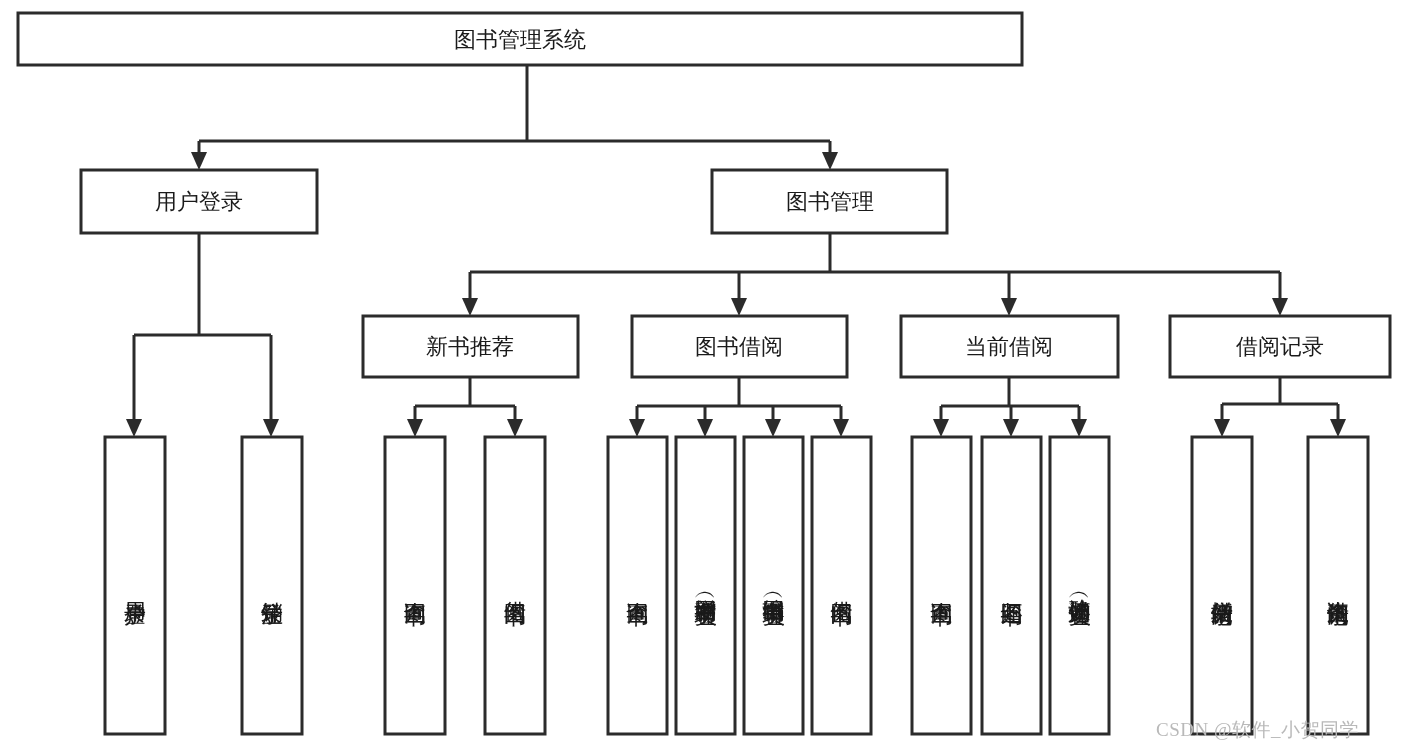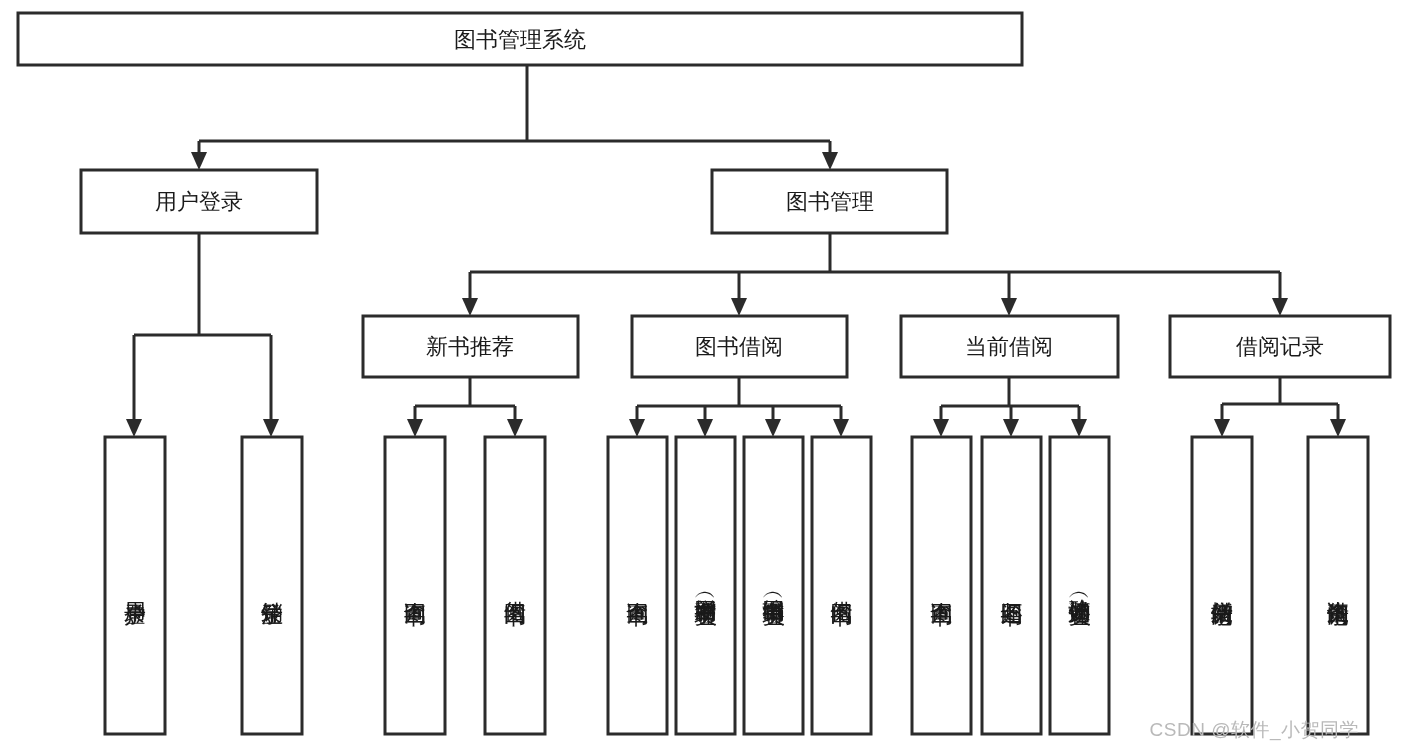--- a/index.html
+++ b/index.html
@@ -60,21 +60,21 @@
     display: flex;
     align-items: center;
     justify-content: center;
     white-space: nowrap;
     pointer-events: none;
   }
   .watermark {
     position: absolute;
     right: 8px;
     bottom: 4px;
-    font-family: Liberation Sans, sans-serif;
+    font-family: Liberation Serif, serif;
     font-size: 19px;
     color: #b9b9b9;
     letter-spacing: 0.5px;
     white-space: nowrap;
   }
 </style>
 </head>
 <body>
 
 <div id="diagram-root">

